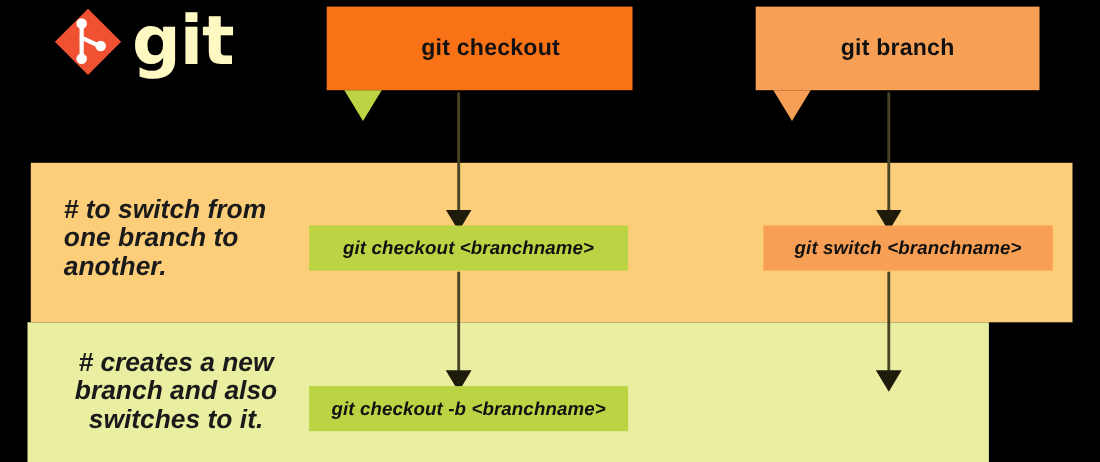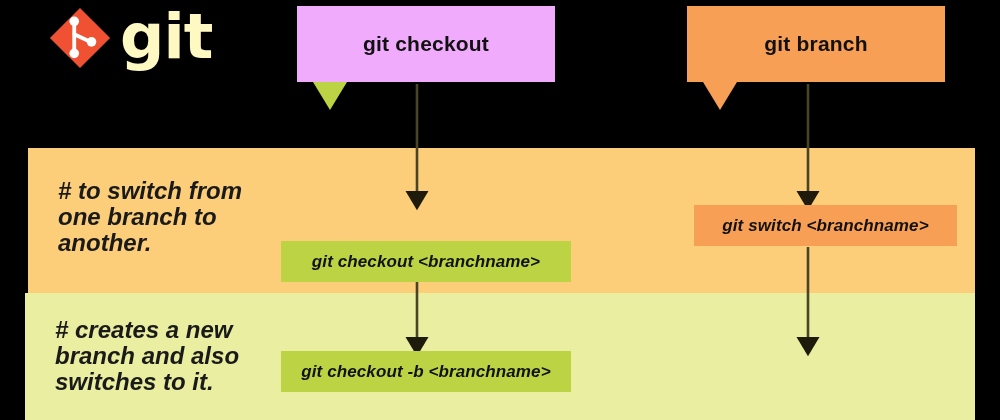--- a/index.html
+++ b/index.html
@@ -71,21 +71,21 @@
     position: absolute;
     top: 100%;
     left: 16px;
     width: 0;
     height: 0;
     border-left: 17px solid transparent;
     border-right: 17px solid transparent;
   }
 
   #callout-checkout { left: 297px; top: 6px; width: 258px; }
-  #callout-checkout .body { background: #f0abfc; }
+  #callout-checkout .body { background: #f97316; padding-left: 20px; }
   #callout-checkout .tail { border-top: 28px solid #BCD443; }
 
   #callout-switch { left: 687px; top: 6px; width: 258px; }
   #callout-switch .body { background: #F79F54; }
   #callout-switch .tail { border-top: 28px solid #F79F54; }
 
   
   .panel {
     position: absolute;
     box-sizing: border-box;
@@ -93,23 +93,24 @@
   #panel-switch-row {
     left: 28px;
     top: 148px;
     width: 947px;
     height: 145px;
     background: #FCCE79;
   }
   #panel-create-row {
     left: 25px;
     top: 293px;
-    width: 950px;
+    width: 874px;
     height: 127px;
     background: #E9EEA0;
+    text-align: center;
   }
 
   .note {
     position: absolute;
     left: 30px;
     top: 30px;
     width: 210px;
     font-family: "Liberation Sans", sans-serif;
     font-style: italic;
     font-weight: bold;
@@ -131,21 +132,21 @@
     font-family: "Liberation Sans", sans-serif;
     font-style: italic;
     font-weight: bold;
     font-size: 17px;
     color: #111111;
     letter-spacing: 0.1px;
   }
   .cmd.green { background: #BCD443; }
   .cmd.orange { background: #F79F54; }
 
-  #cmd-checkout-branch { left: 281px; top: 205px; width: 290px; margin-top: 36px; }
+  #cmd-checkout-branch { left: 281px; top: 205px; width: 290px; }
   #cmd-switch-branch   { left: 694px; top: 205px; width: 263px; }
   #cmd-checkout-b      { left: 281px; top: 351px; width: 290px; }
   #cmd-switch-c        { left: 676px; top: 351px; width: 263px; }
 
   
   .arrow {
     position: absolute;
   }
 </style>
 </head>

